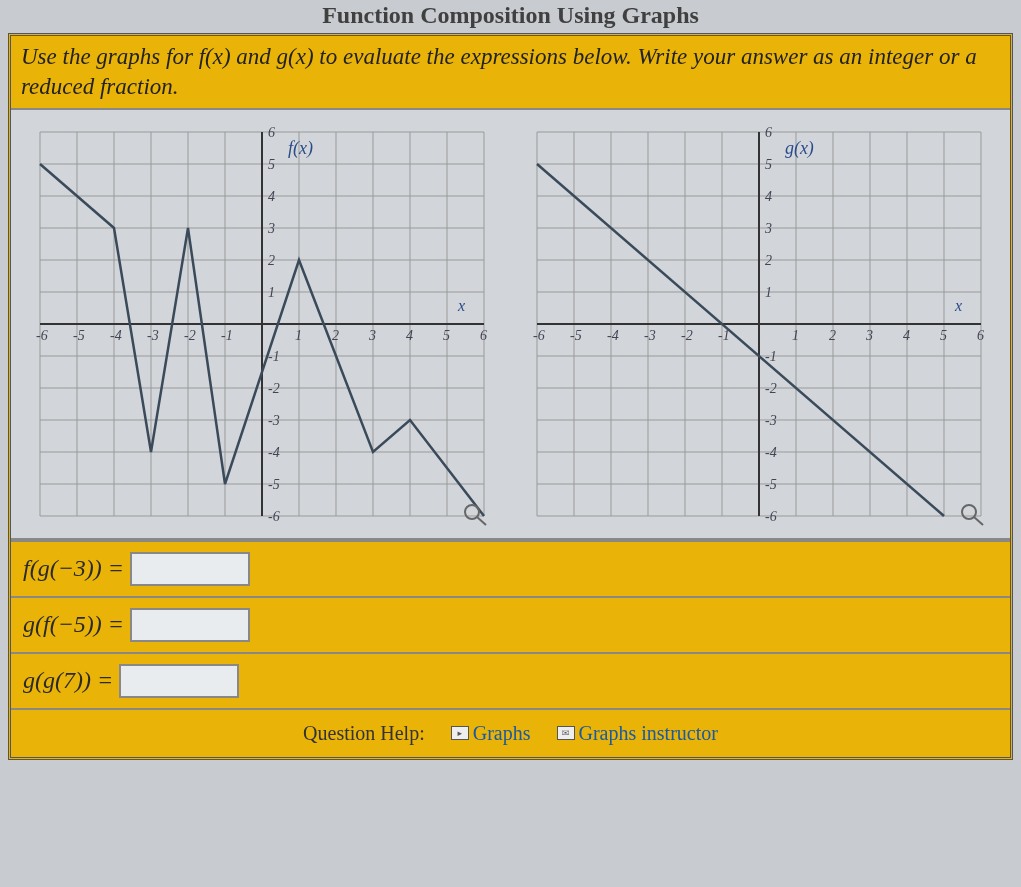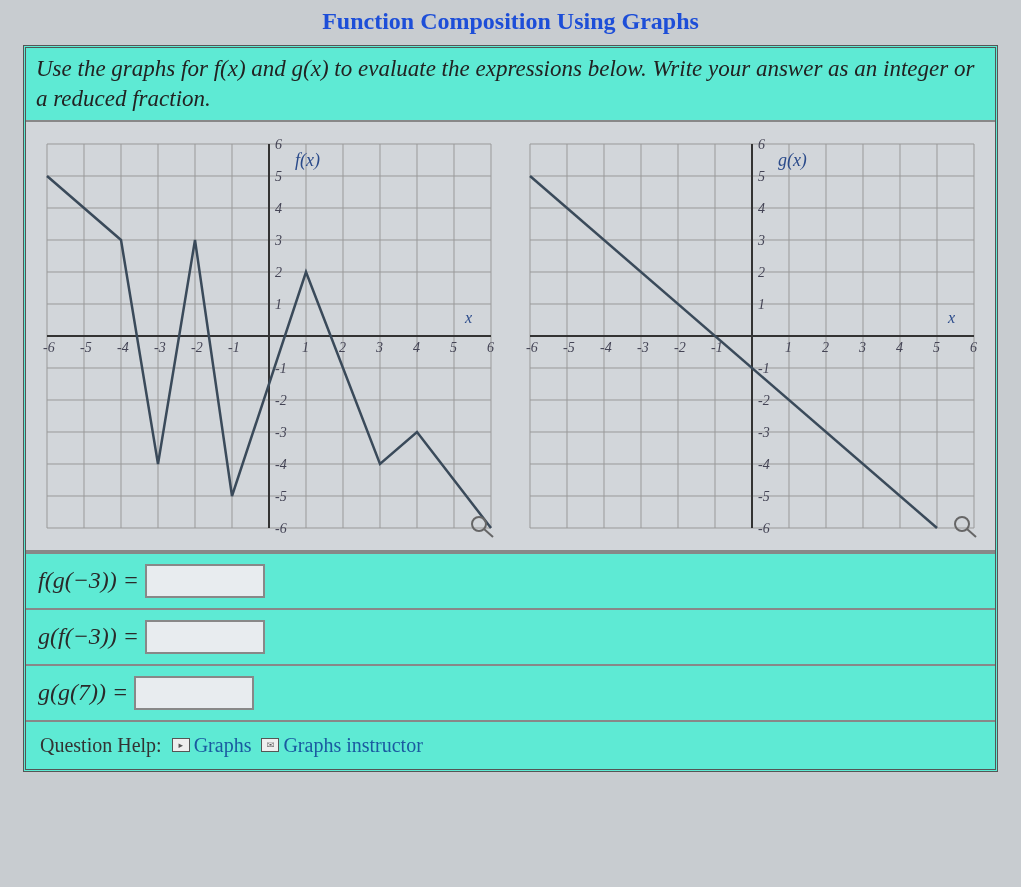--- a/index.html
+++ b/index.html
@@ -14,27 +14,27 @@
     width: 1021px;
     height: 887px;
     background: #c8ccd0;
     position: relative;
     padding: 0;
   }
   .title-bar {
     text-align: center;
     font-size: 24px;
     font-weight: bold;
-    padding: 8px 0;
-    color: #1d4ed8;
+    padding: 2px 0;
+    color: #404040;
   }
   .outer-box {
     border: 3px double #555;
-    margin: 2px 23px;
-    background: #5eead4;
+    margin: 2px 8px;
+    background: #eab308;
   }
   .instructions {
     font-size: 23px;
     font-style: italic;
     padding: 6px 10px;
     line-height: 1.3;
     color: #222;
     border-bottom: 2px solid #888;
   }
   .fn { font-style: italic; }
@@ -72,23 +72,24 @@
     border: 2px solid #888;
     background: #e8ecef;
     font-size: 20px;
     padding: 2px 6px;
   }
   .help-row {
     padding: 12px 14px;
     font-size: 20px;
     display: flex;
     align-items: center;
-    gap: 10px;
+    gap: 26px;
     color: #333;
     border-top: 2px solid #888;
+    justify-content: center;
   }
   .help-link {
     color: #1a5aa0;
     display: inline-flex;
     align-items: center;
     gap: 4px;
     cursor: pointer;
   }
   .help-icon {
     display: inline-block;
@@ -239,21 +240,21 @@
           </svg>
       </div>
     </div>
 
     <div id="answers-container">
         <div class="answer-row">
           <span>f(g(−3)) =</span>
           <input class="answer-input" style="">
         </div>
         <div class="answer-row">
-          <span>g(f(−3)) =</span>
+          <span>g(f(−5)) =</span>
           <input class="answer-input" style="">
         </div>
         <div class="answer-row">
           <span>g(g(7)) =</span>
           <input class="answer-input" style="">
         </div>
       </div>
 
     <div class="help-row">
       <span>Question Help:</span>

